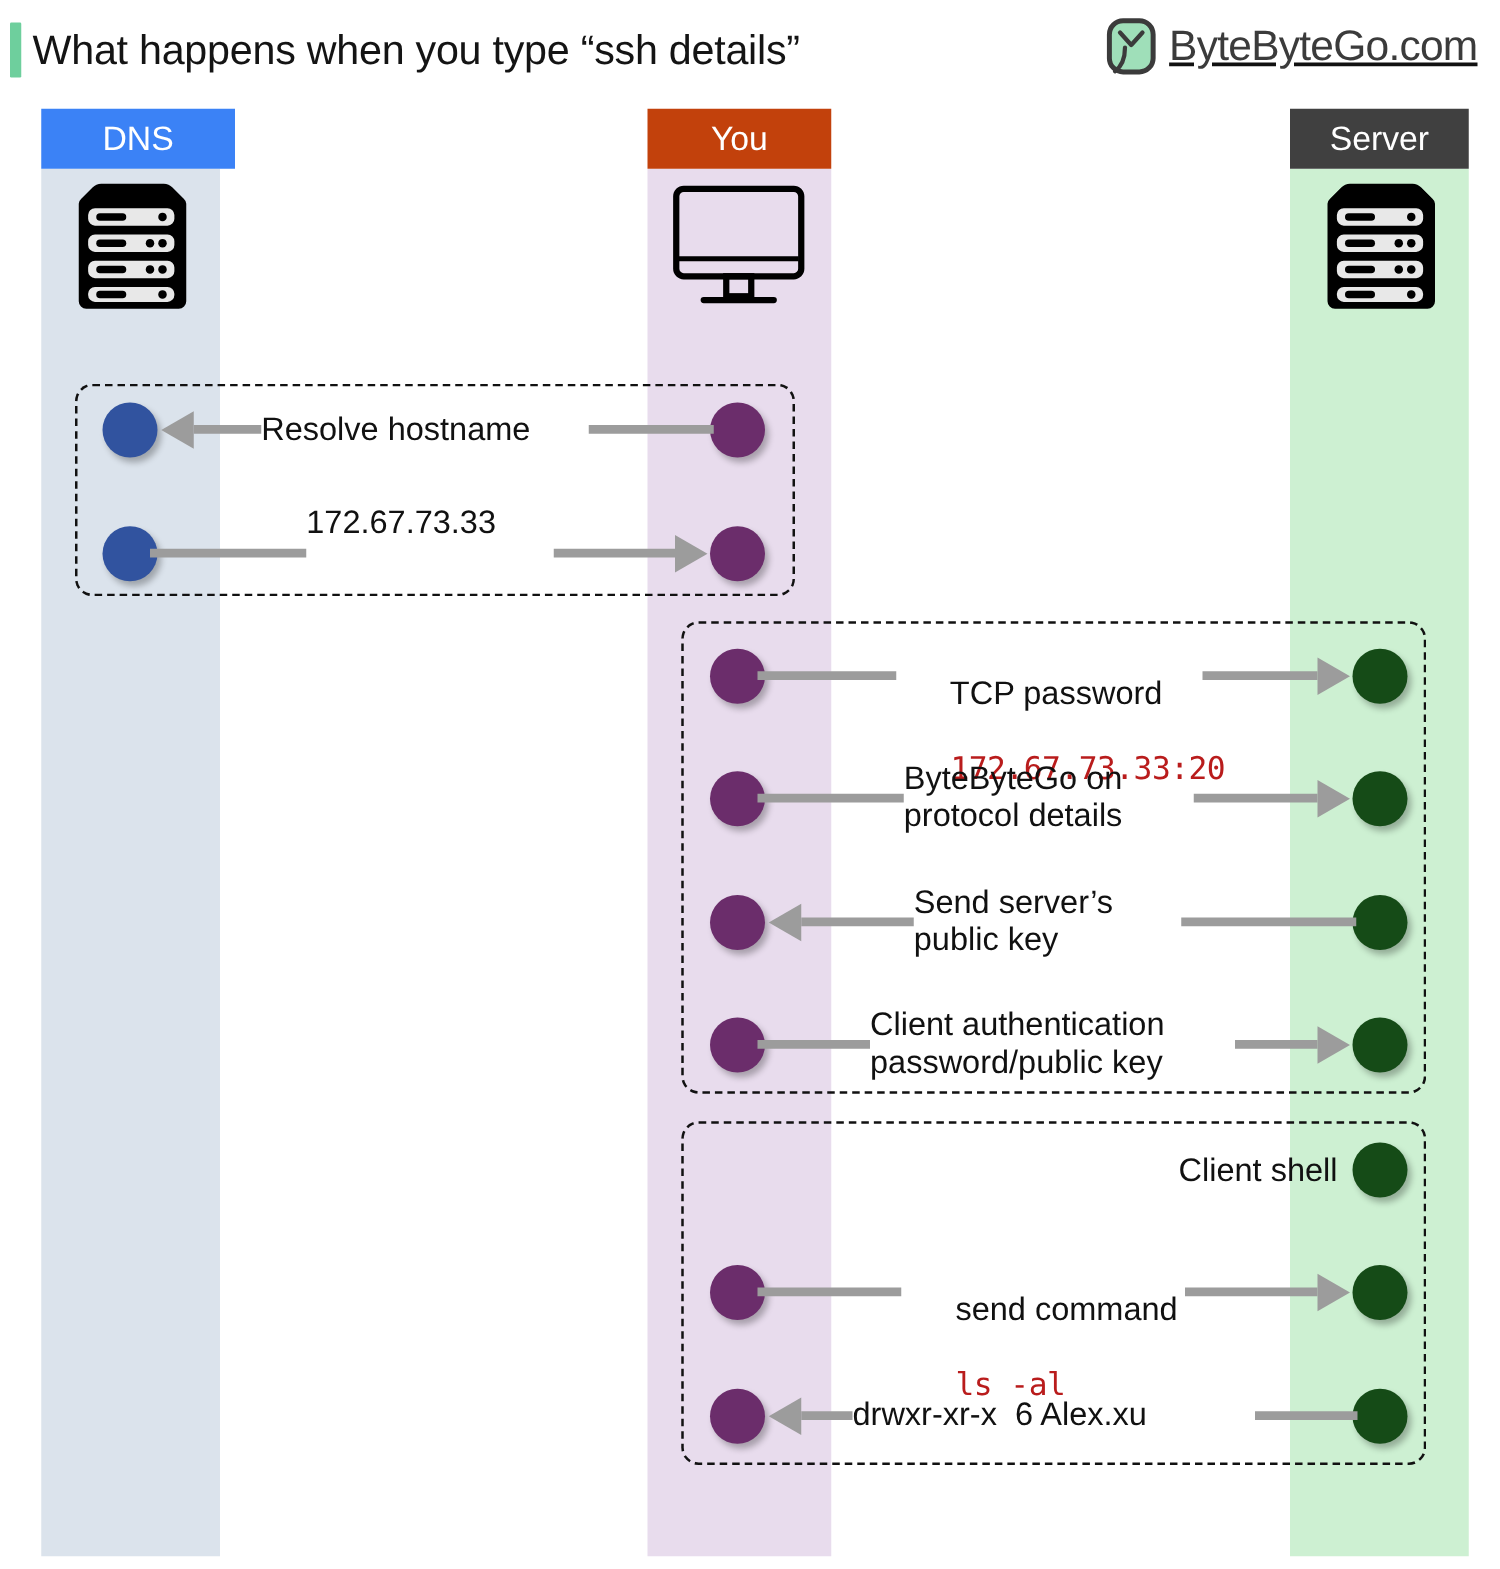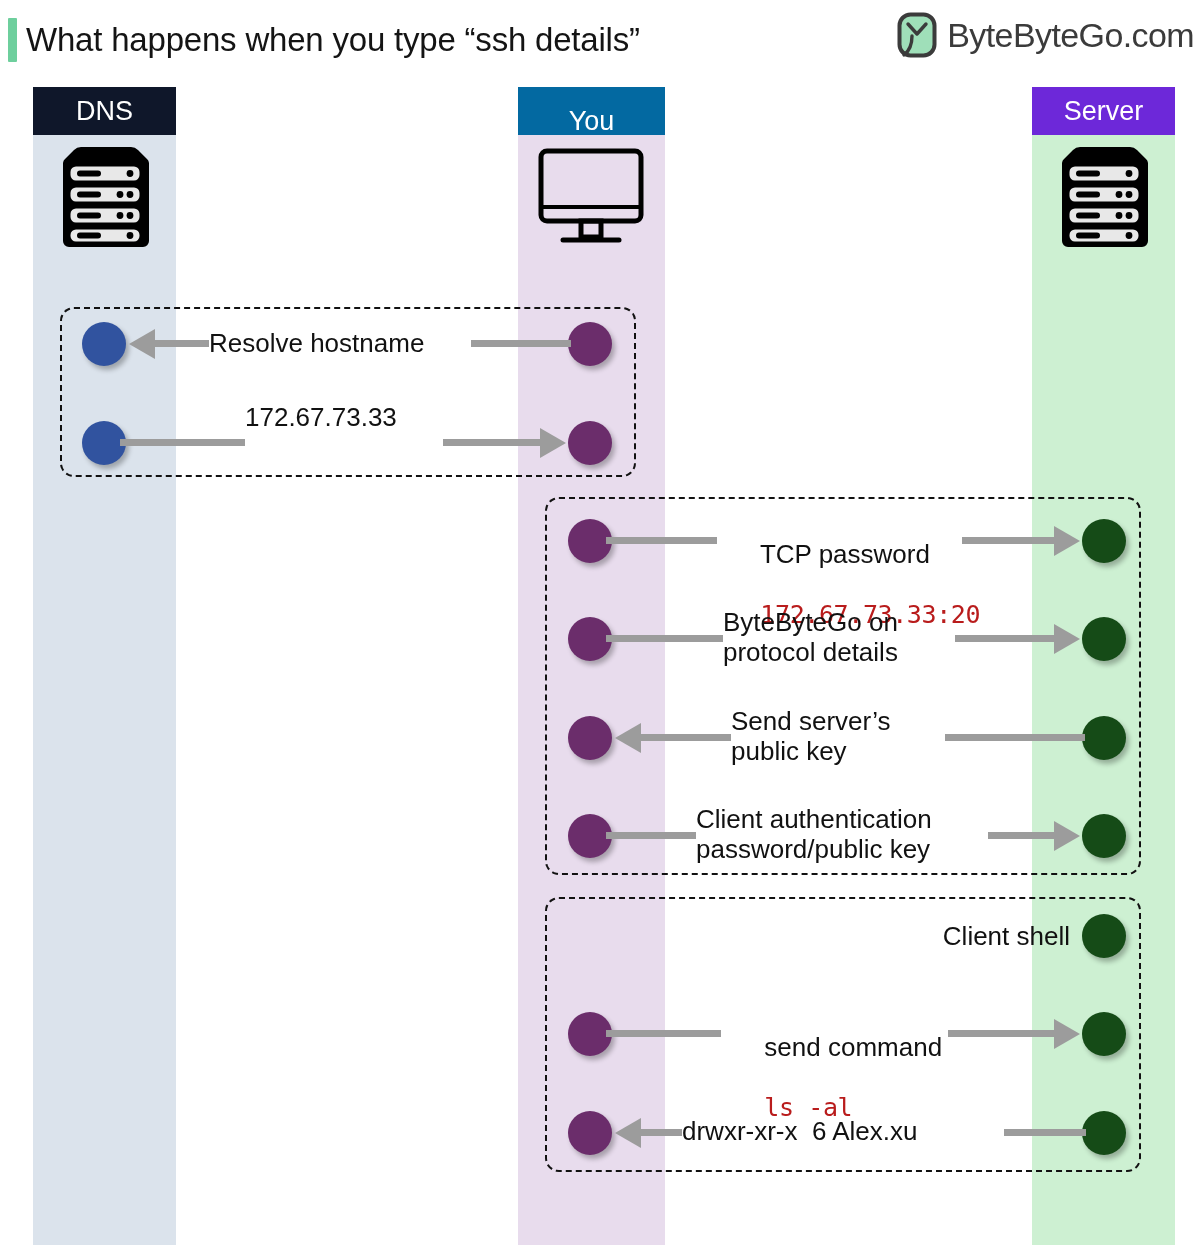--- a/index.html
+++ b/index.html
@@ -13,42 +13,42 @@
   .title-accent{
     position:absolute;left:8px;top:18px;width:9px;height:44px;
     background:#6ecf9d;border-radius:1px;
   }
   .page-title{
     position:absolute;left:26px;top:18px;
     font-size:33px;line-height:44px;letter-spacing:-.2px;
     white-space:nowrap;color:#141414;
   }
   .brand{
-    position:absolute;right:6px;top:12px;height:50px;
-    display:flex;align-items:flex-start;gap:10px;
+    position:absolute;right:18px;top:12px;height:50px;
+    display:flex;align-items:center;gap:10px;text-decoration:underline;
   }
   .brand-logo{width:40px;height:46px;display:block;}
   .brand-text{
     font-size:34px;line-height:46px;color:#3b3b3b;letter-spacing:-.6px;white-space:nowrap;
   }
 
   
   .lane{position:absolute;top:135px;height:1110px;}
   .lane-dns{left:33px;width:143px;background:#dbe3ec;}
   .lane-you{left:518px;width:147px;background:#e8dced;}
   .lane-server{left:1032px;width:143px;background:#cdf0d2;}
 
   .lane-head{
     position:absolute;top:87px;height:48px;
     display:flex;align-items:center;justify-content:center;
     color:#ffffff;font-size:27px;line-height:28px;
   }
-  .head-dns{left:33px;width:143px;background:#0f172a;}
-  .head-you{left:518px;width:147px;background:#0369a1;align-items:flex-end;}
-  .head-server{left:1032px;width:143px;background:#6d28d9;}
+  .head-dns{left:33px;width:155px;background:#3b82f6;}
+  .head-you{left:518px;width:147px;background:#c2410c;}
+  .head-server{left:1032px;width:143px;background:#404040;}
 
   .lane-icon{position:absolute;display:block;}
   .icon-dns{left:57px;top:143px;width:96px;height:105px;}
   .icon-you{left:535px;top:146px;width:112px;height:100px;}
   .icon-server{left:1056px;top:143px;width:96px;height:105px;}
 
   
   .group{
     position:absolute;border:2.5px dashed #111;border-radius:14px;
     box-sizing:border-box;

